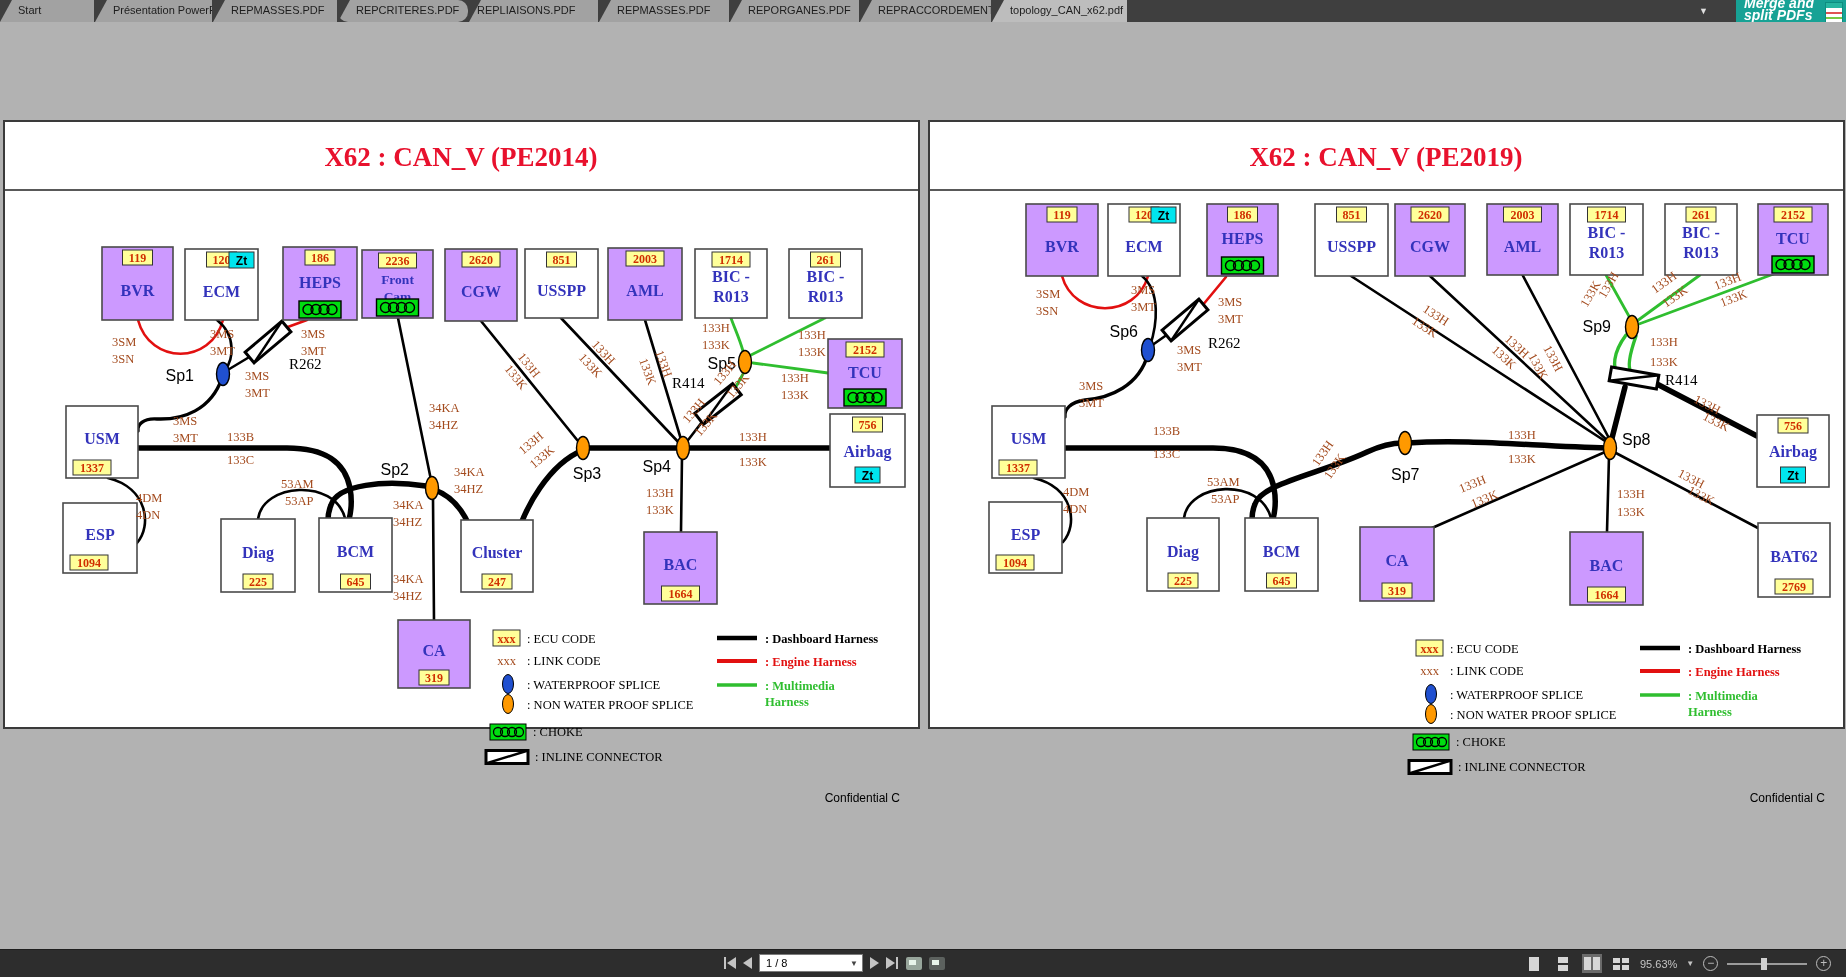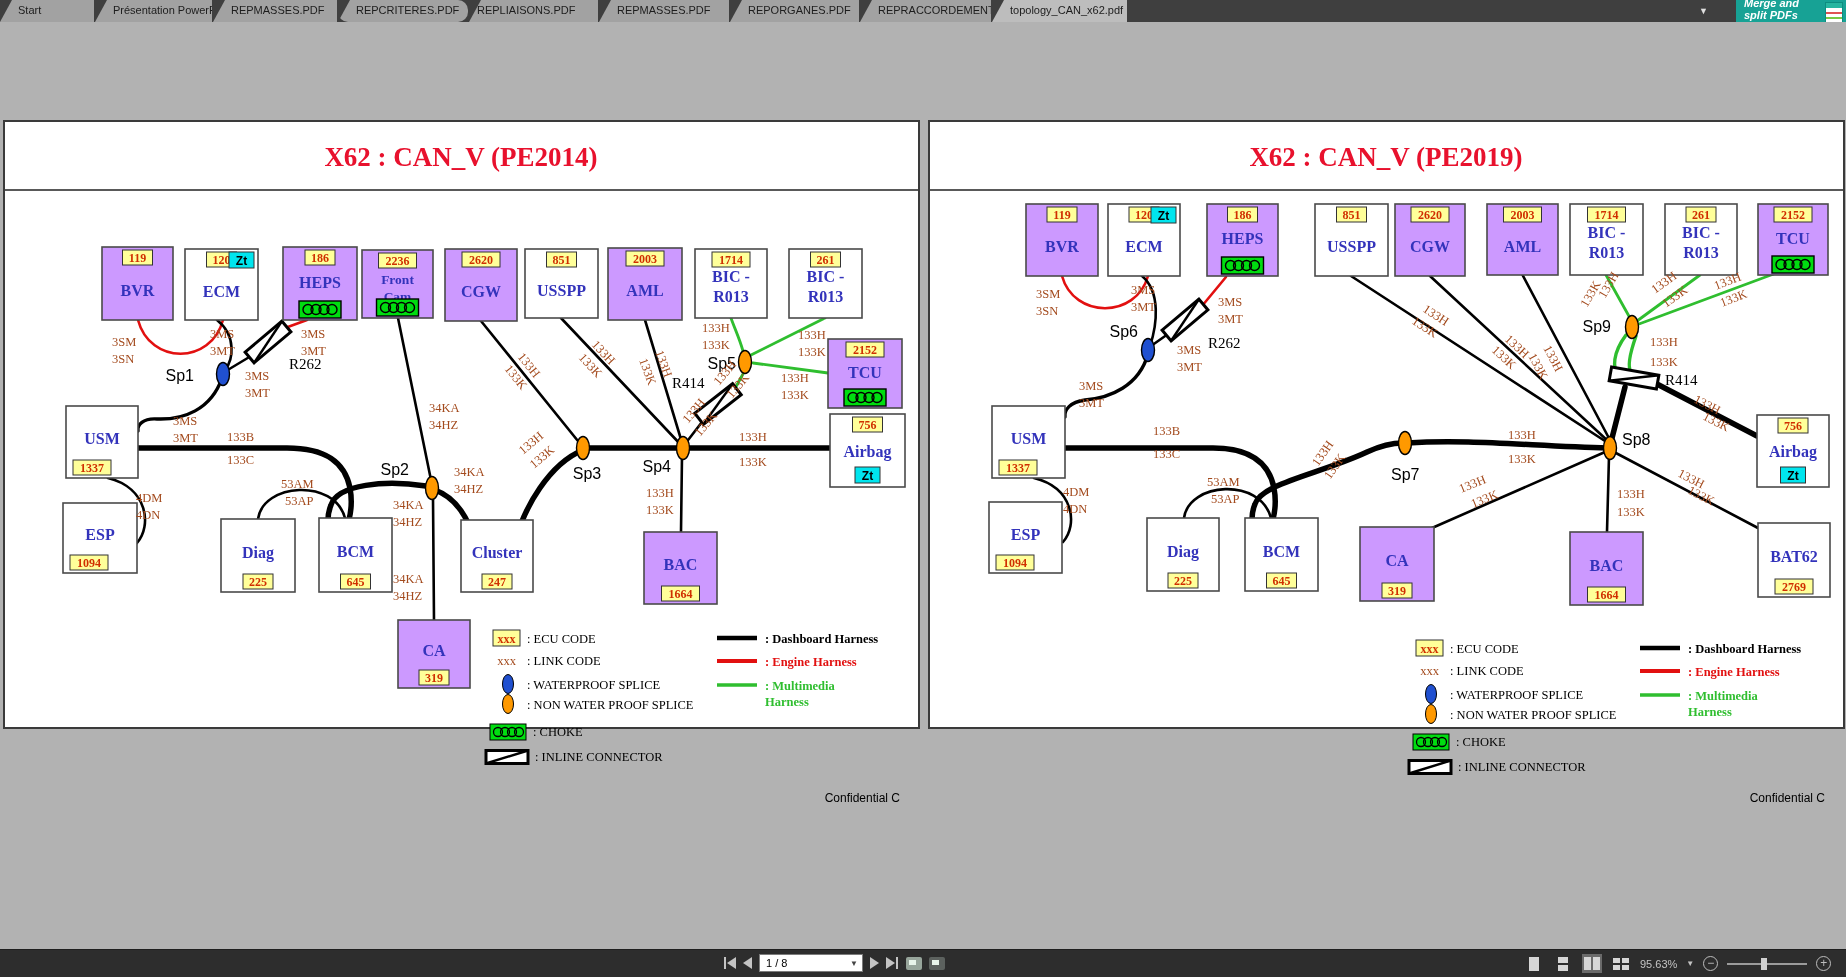--- a/index.html
+++ b/index.html
@@ -9,21 +9,21 @@
   .tabbar{position:absolute;top:0;left:0;width:100%;height:22px;background:#3f3f3f;}
   .tabs{display:flex;height:22px;}
   .tab{position:relative;height:22px;box-sizing:border-box;background:#a2a2a2;color:#1d1d1d;
        font-size:11px;line-height:21px;padding:0 8px 0 18px;white-space:nowrap;overflow:hidden;
        clip-path:polygon(12px 0,100% 0,100% 100%,0 100%);margin-right:1px;cursor:default;}
   .tab.active{background:#bdbdbd;}
   .tab .close{display:inline-block;width:14px;height:14px;margin-left:8px;background:#8f8f8f;
        color:#f2f2f2;font-size:10px;line-height:14px;text-align:center;vertical-align:1px;}
   .tab-overflow{position:absolute;right:138px;top:6px;color:#e0e0e0;font-size:9px;cursor:pointer;}
   .promo{position:absolute;right:0;top:0;width:110px;height:22px;background:#17a295;color:#fff;
-         font-style:italic;font-weight:bold;font-size:11px;line-height:12px;
+         font-style:italic;font-weight:bold;font-size:14px;line-height:12px;
          padding:1px 26px 1px 8px;box-sizing:border-box;overflow:visible;cursor:pointer;}
   .promo .l1{margin-top:-4px;}
   .promo-icon{position:absolute;right:3px;top:2px;width:16px;height:34px;border:1px solid #0d8d80;
       background:linear-gradient(to bottom,#27b6a0 0 5px,#fff 5px 9px,#e05252 9px 11px,#fff 11px 14px,
       #7ac943 14px 16px,#fff 16px 19px,#e05252 19px 21px,#fff 21px);}
   
   .workspace{position:absolute;top:22px;left:0;width:100%;height:928px;background:#b2b2b2;}
   .pdf-page{position:absolute;top:98px;width:917px;height:609px;background:#fff;
             border:2px solid #3a3a3a;box-sizing:border-box;}
   #page-left{left:3px;}

